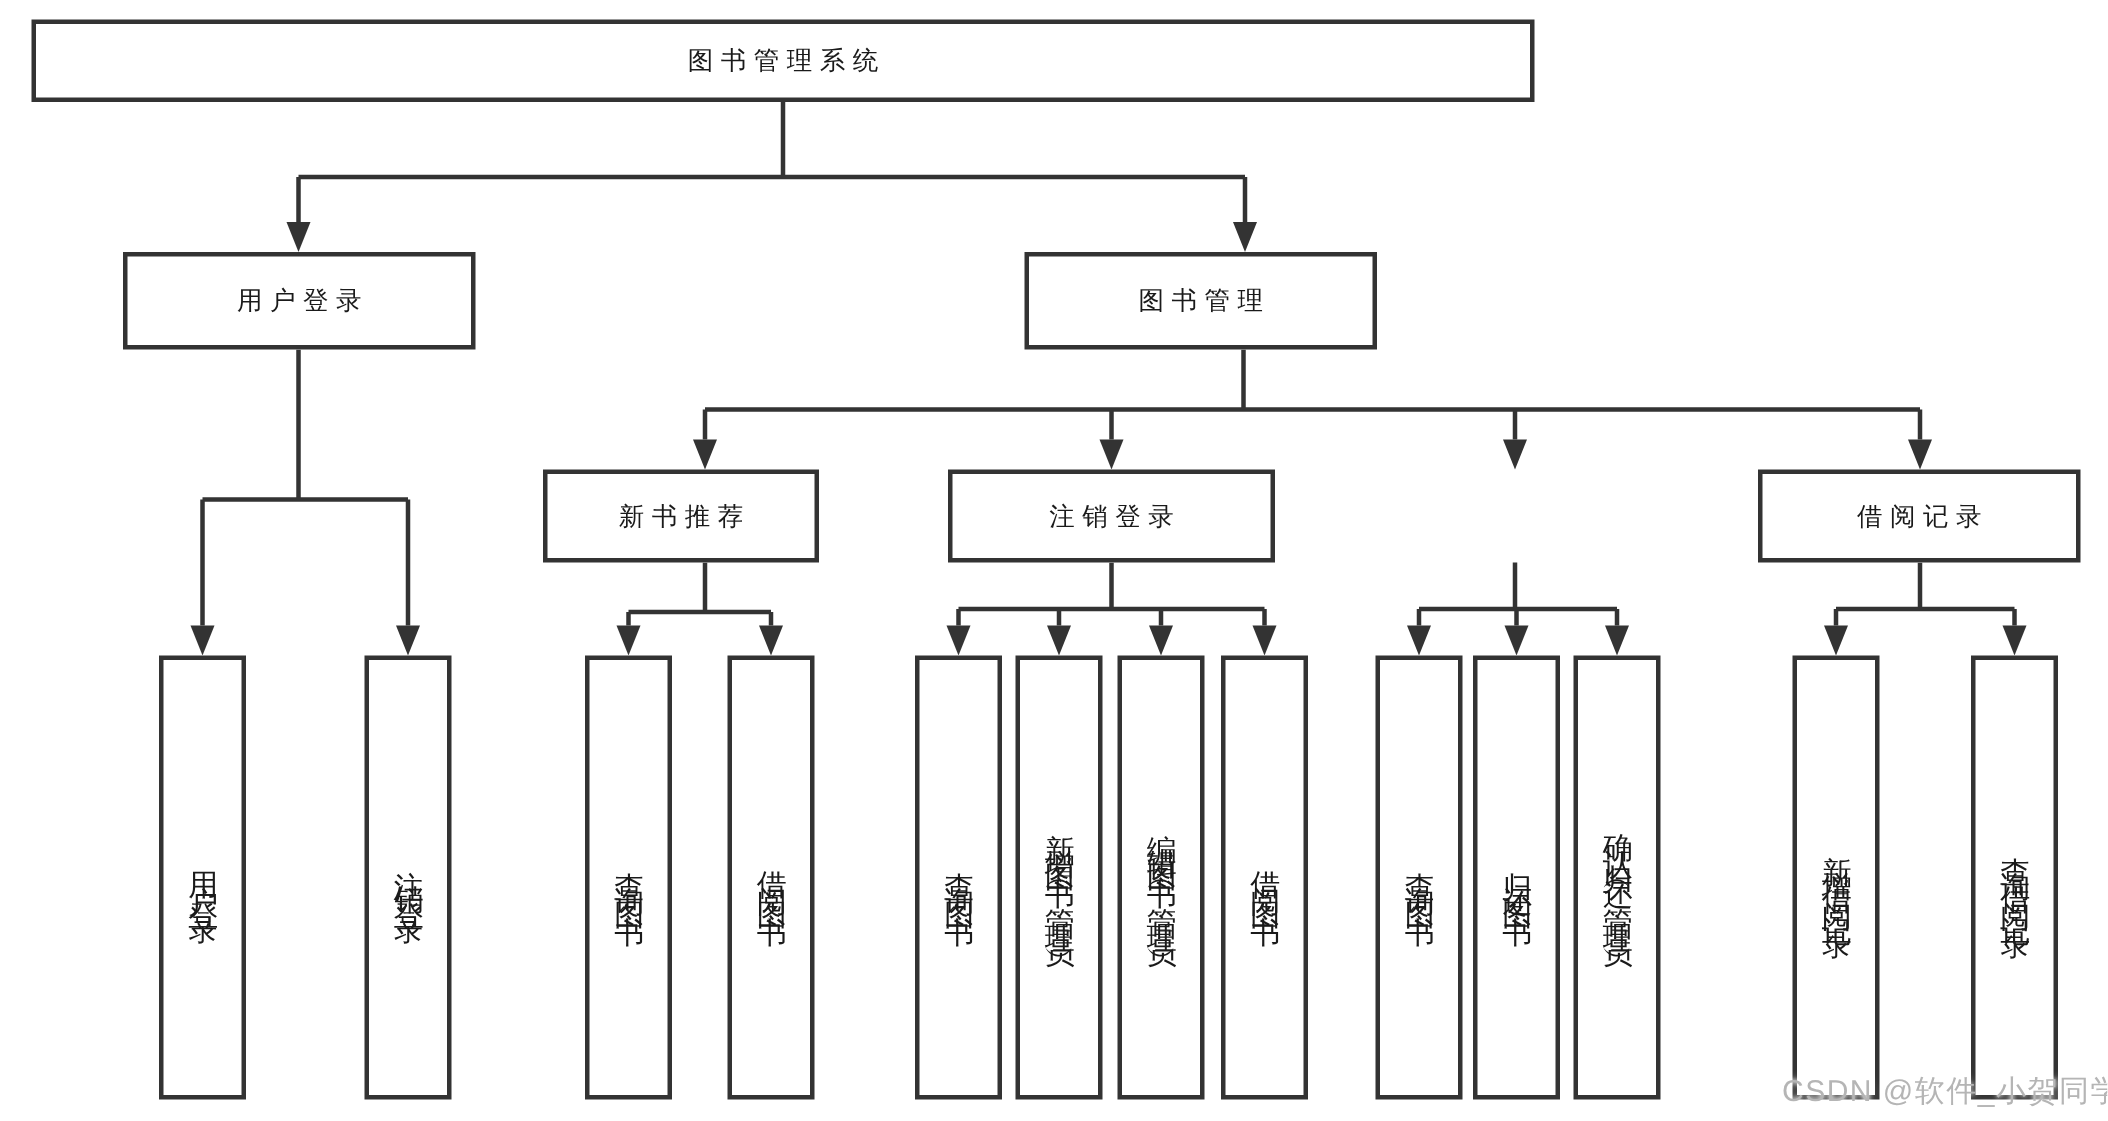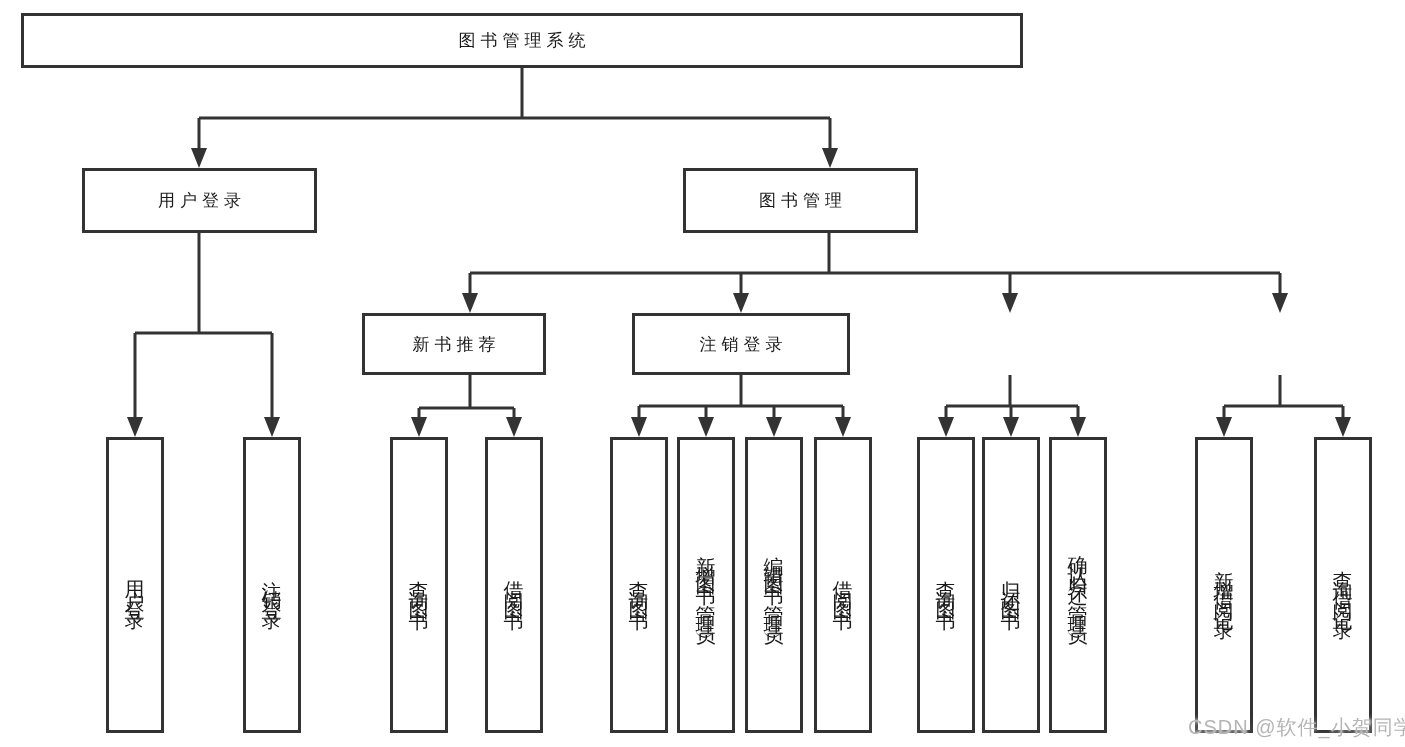--- a/index.html
+++ b/index.html
@@ -118,20 +118,23 @@
   <div class="node" style="left:683px;top:168px;width:235px;height:65px">
     <span class="hlabel">图书管理</span>
   </div>
 
   <div class="node" style="left:362px;top:313px;width:184px;height:62px">
     <span class="hlabel">新书推荐</span>
   </div>
   <div class="node" style="left:632px;top:313px;width:218px;height:62px">
     <span class="hlabel">注销登录</span>
   </div>
+  <div class="node" style="left:1172px;top:313px;width:215px;height:62px">
+    <span class="hlabel">借阅记录</span>
+  </div>
 
   <div class="node" style="left:106px;top:437px;width:58px;height:296px">
     <span class="vlabel">用户登录</span>
   </div>
   <div class="node" style="left:243px;top:437px;width:58px;height:296px">
     <span class="vlabel">注销登录</span>
   </div>
 
   <div class="node" style="left:390px;top:437px;width:58px;height:296px">
     <span class="vlabel">查询图书</span>

